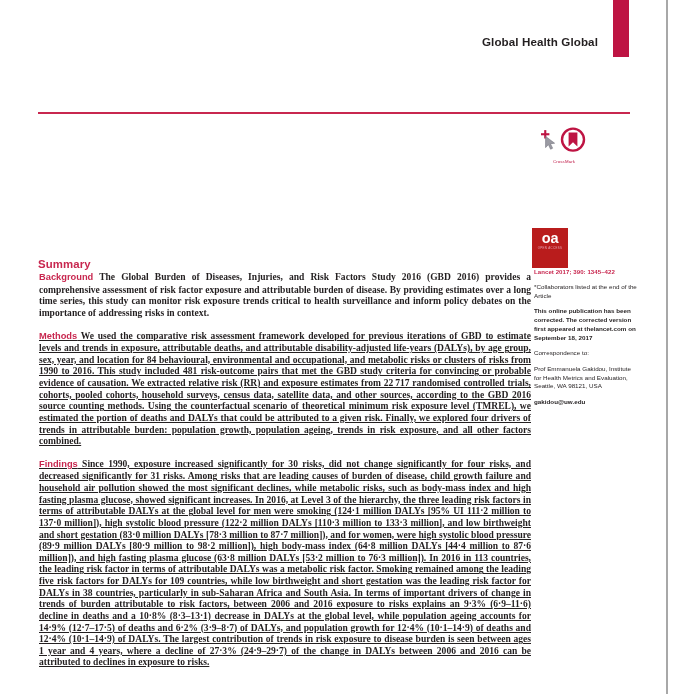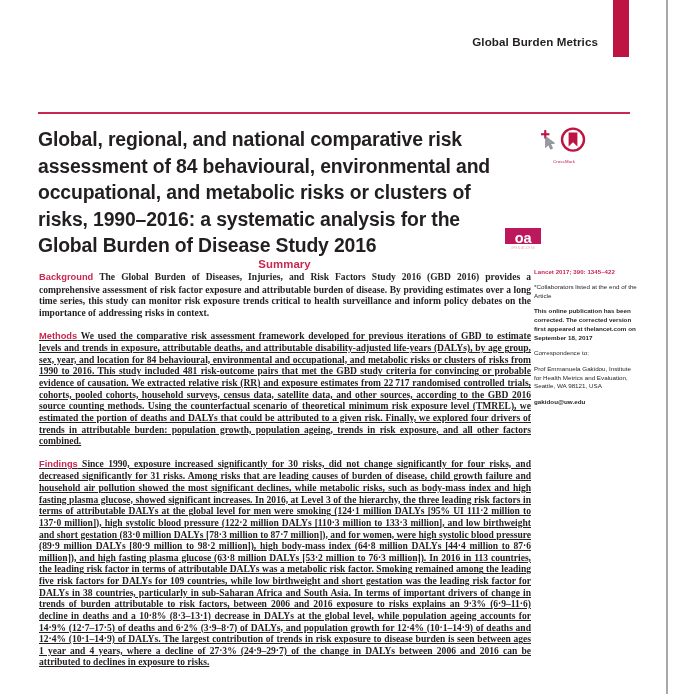--- a/index.html
+++ b/index.html
@@ -113,25 +113,25 @@
     text-align: center;
     font-size: 4.3px;
     color: #be1443;
     letter-spacing: .15px;
     font-family: "Liberation Sans", sans-serif;
   }
 
   
   #oa-badge {
     position: absolute;
-    left: 505px;
+    left: 532px;
     top: 228px;
     width: 36px;
-    height: 16px;
-    background: #be185d;
+    height: 40px;
+    background: #b91c1c;
   }
   #oa-badge-main {
     position: absolute;
     left: 0; top: 2px;
     width: 36px;
     text-align: center;
     color: #ffffff;
     font-size: 14.5px;
     font-weight: bold;
     letter-spacing: -0.3px;
@@ -156,21 +156,20 @@
     width: 493px;
     font-family: "Liberation Serif", serif;
   }
   #summary-heading {
     margin: 0 0 0 0;
     font-size: 11.4px;
     font-weight: bold;
     color: #c8274f;
     font-family: "Liberation Sans", sans-serif;
     letter-spacing: .1px;
-    text-align: center;
   }
   .summary-para {
     margin: 1px 0 0 1px;
     font-size: 9.55px;
     line-height: 11.62px;
     color: #231f20;
     font-weight: bold;
     text-align: justify;
     font-family: "Liberation Serif", serif;
   }
@@ -212,28 +211,27 @@
     font-weight: bold;
     color: #231f20;
   }
 </style>
 </head>
 <body>
 
 <div id="page">
 
   <div id="running-head">
-    <div id="running-head-label">Global Burden Metrics</div>
+    <div id="running-head-label">Global Health Global</div>
     <div id="running-head-bar"></div>
   </div>
 
   <div id="title-rule"></div>
 
   <div id="title-block">
-    <h1 id="article-title">Global, regional, and national comparative risk assessment of 84 behavioural, environmental and occupational, and metabolic risks or clusters of risks, 1990–2016: a systematic analysis for the Global Burden of Disease Study 2016</h1>
   </div>
 
   <div id="crossmark">
     <svg width="56" height="34" viewBox="0 0 56 34">
 
       <g fill="#be1443">
         <rect x="5" y="7.2" width="8.4" height="2.1"></rect>
         <rect x="8.2" y="4.1" width="2.1" height="8.4"></rect>
       </g>
 

